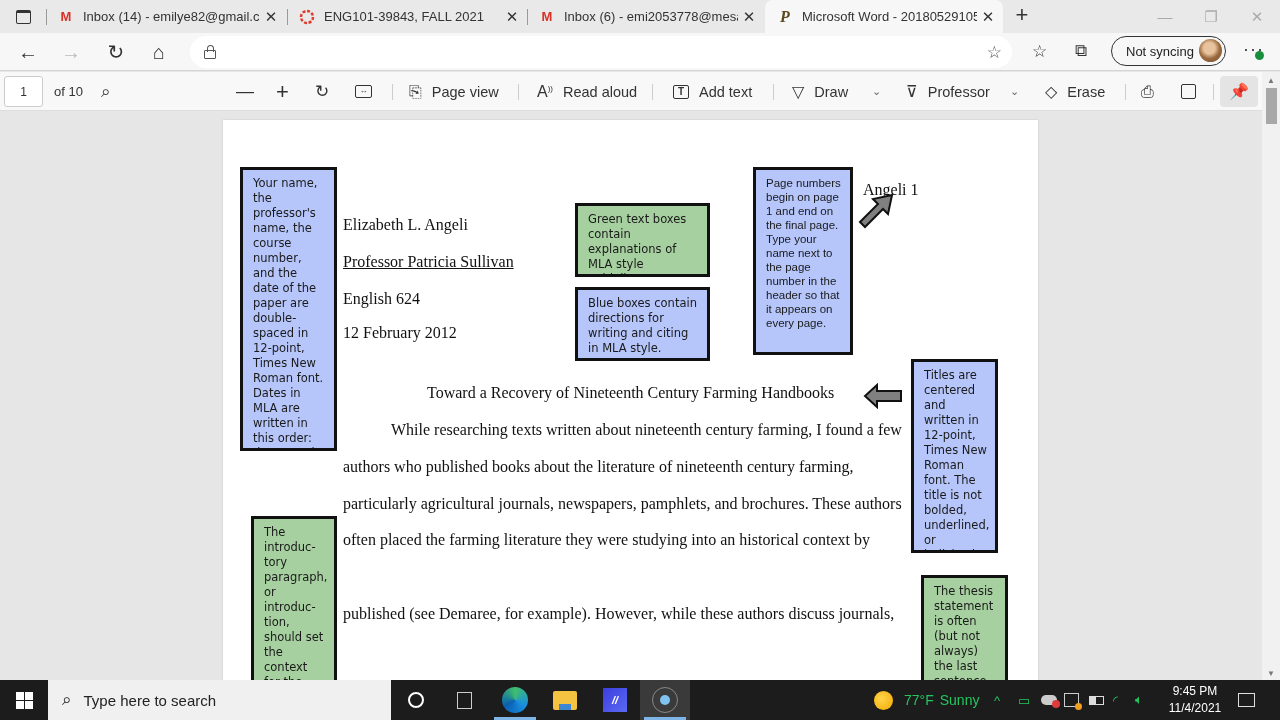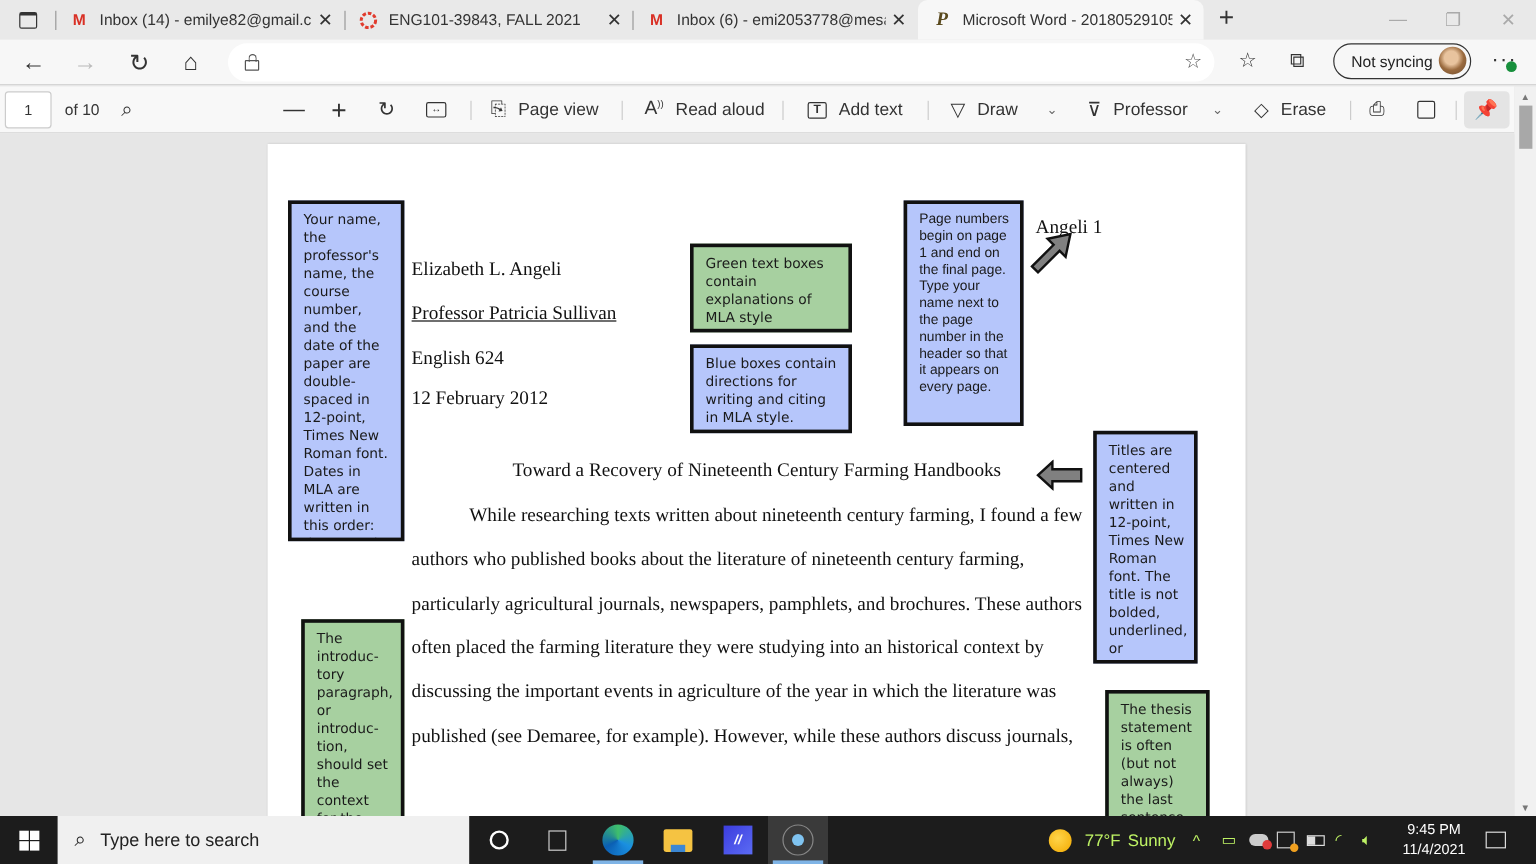--- a/index.html
+++ b/index.html
@@ -48,21 +48,21 @@
   .abs { position: absolute; white-space: nowrap; }
   .note { position: absolute; border: 3px solid #111; font-size: 11.5px; line-height: 15px; color: #1a1a1a; padding: 6px 8px 4px 10px; font-family: "DejaVu Sans", sans-serif; overflow: hidden; }
   .note.blue { background: #b6c6fb; }
   .note.green { background: #a7d0a0; }
   .note.helv { font-family: "Liberation Sans", sans-serif; font-size: 11.5px; line-height: 14px; }
   
   .taskbar { position: absolute; left: 0; top: 680px; width: 1280px; height: 40px; background: #1c1c1c; color: #fff; }
   .tb-search { position: absolute; left: 48px; top: 0; width: 343px; height: 40px; background: #f0f0f0; display: flex; align-items: center; color: #222; font-size: 15px; }
   .tb-app { position: absolute; top: 0; width: 50px; height: 40px; display: flex; align-items: center; justify-content: center; }
   .tb-app.active-ind::after { content: ""; position: absolute; left: 4px; right: 4px; bottom: 0; height: 3px; background: #7fb4e6; }
-  .tray { position: absolute; top: 0; height: 40px; display: flex; align-items: center; color: #bef264; font-size: 13px; }
+  .tray { position: absolute; top: 0; height: 40px; display: flex; align-items: center; color: #22c55e; font-size: 13px; }
   .clock { position: absolute; left: 1160px; top: 3px; width: 70px; text-align: center; font-size: 12px; line-height: 17px; color: #fff; }
 </style>
 </head>
 <body>
 
 <div class="tabstrip">
   <div class="tab-actions">
       <div class="sq"></div>
     </div>
 
@@ -189,21 +189,20 @@
     <div class="abs serif" style="left:120px;top:133px;text-decoration:underline;">Professor Patricia Sullivan</div>
     <div class="abs serif" style="left:120px;top:170px;">English 624</div>
     <div class="abs serif" style="left:120px;top:190px;margin-top:14px;">12 February 2012</div>
 
     <div class="abs serif" style="left:204px;top:264px;">Toward a Recovery of Nineteenth Century Farming Handbooks</div>
 
     <div class="abs serif" style="left:168px;top:301px;">While researching texts written about nineteenth century farming, I found a few</div>
     <div class="abs serif" style="left:120px;top:338px;">authors who published books about the literature of nineteenth century farming,</div>
     <div class="abs serif" style="left:120px;top:375px;">particularly agricultural journals, newspapers, pamphlets, and brochures. These authors</div>
     <div class="abs serif" style="left:120px;top:411px;">often placed the farming literature they were studying into an historical context by</div>
-    <div class="abs serif" style="left:120px;top:448px;">discussing the important events in agriculture of the year in which the literature was</div>
     <div class="abs serif" style="left:120px;top:485px;">published (see Demaree, for example). However, while these authors discuss journals,</div>
 
     <div class="note blue" style="left:17px;top:47px;width:97px;height:284px;">Your name, the professor's name, the course number, and the date of the paper are double-spaced in 12-point, Times New Roman font. Dates in MLA are written in this order: day, month, and year.</div>
     <div class="note green" style="left:352px;top:83px;width:135px;height:74px;">Green text boxes contain explanations of MLA style guidelines.</div>
     <div class="note blue" style="left:352px;top:167px;width:135px;height:74px;">Blue boxes contain directions for writing and citing in MLA style.</div>
     <div class="note blue helv" style="left:530px;top:47px;width:100px;height:188px;">Page numbers begin on page 1 and end on the final page. Type your name next to the page number in the header so that it appears on every page.</div>
     <div class="note blue" style="left:688px;top:239px;width:87px;height:194px;">Titles are centered and written in 12-point, Times New Roman font. The title is not bolded, underlined, or italicized.</div>
     <div class="note green" style="left:28px;top:396px;width:86px;height:200px;">The introduc- tory paragraph, or introduc- tion, should set the context for the rest of the paper.</div>
     <div class="note green" style="left:698px;top:455px;width:87px;height:140px;">The thesis statement is often (but not always) the last sentence of</div>
 

